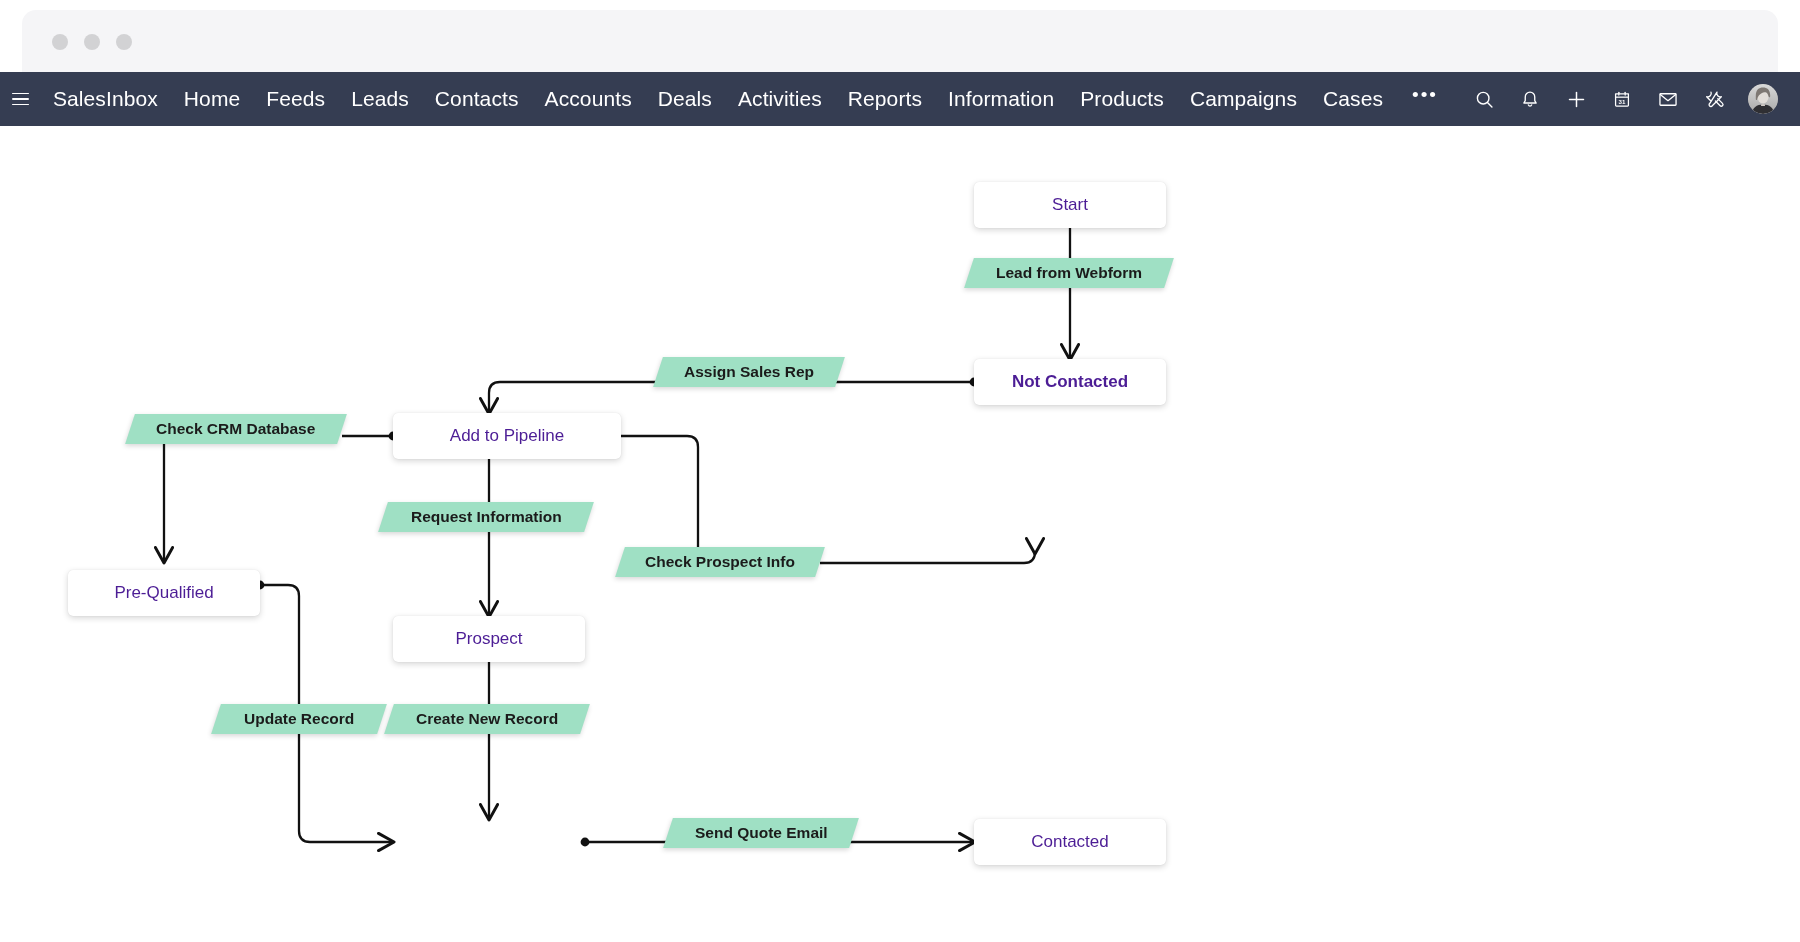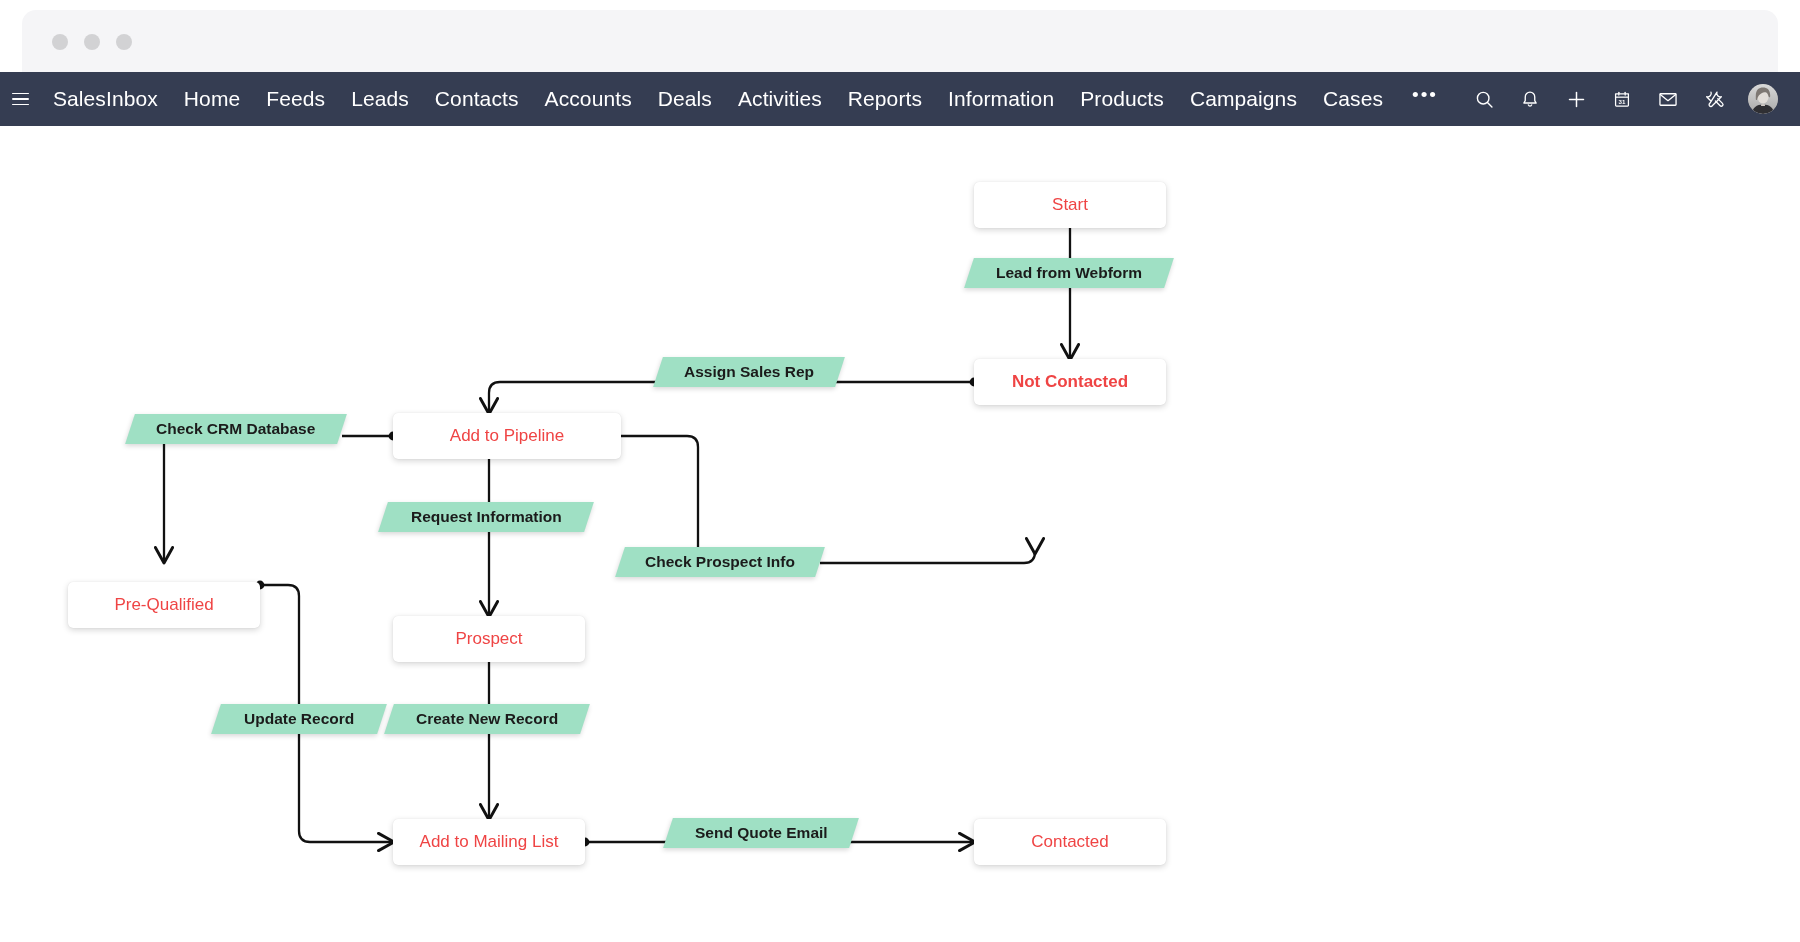--- a/index.html
+++ b/index.html
@@ -147,21 +147,21 @@
 
   
   .node {
     position: absolute;
     background: #ffffff;
     border-radius: 5px;
     box-shadow: 0 2px 6px rgba(0,0,0,0.17), 0 0 1px rgba(0,0,0,0.12);
     display: flex;
     align-items: center;
     justify-content: center;
-    color: #ef4444;
+    color: #4c1d95;
     font-size: 17px;
     font-weight: 400;
     font-family: "Liberation Sans", sans-serif;
     cursor: pointer;
     box-sizing: border-box;
     z-index: 3;
   }
 
   
   .label {
@@ -325,29 +325,26 @@
 
     <div class="node" style="left:974px;top:56px;width:192px;height:46px;">
       <span>Start</span>
     </div>
     <div class="node" style="left:974px;top:233px;width:192px;height:46px;font-weight:bold;">
       <span>Not Contacted</span>
     </div>
     <div class="node" style="left:393px;top:287px;width:228px;height:46px;">
       <span>Add to Pipeline</span>
     </div>
-    <div class="node" style="left:68px;top:456px;width:192px;height:46px;">
+    <div class="node" style="left:68px;top:444px;width:192px;height:46px;">
       <span>Pre-Qualified</span>
     </div>
     <div class="node" style="left:393px;top:490px;width:192px;height:46px;">
       <span>Prospect</span>
     </div>
-    <div class="node" style="left:393px;top:693px;width:192px;height:46px;">
-      <span>Add to Mailing List</span>
-    </div>
     <div class="node" style="left:974px;top:693px;width:192px;height:46px;justify-content:center;">
       <span>Contacted</span>
     </div>
 
     <div class="label" style="left:969px;top:132px;width:200px;height:30px;">
       <span>Lead from Webform</span>
     </div>
     <div class="label" style="left:658px;top:231px;width:182px;height:30px;">
       <span>Assign Sales Rep</span>
     </div>

